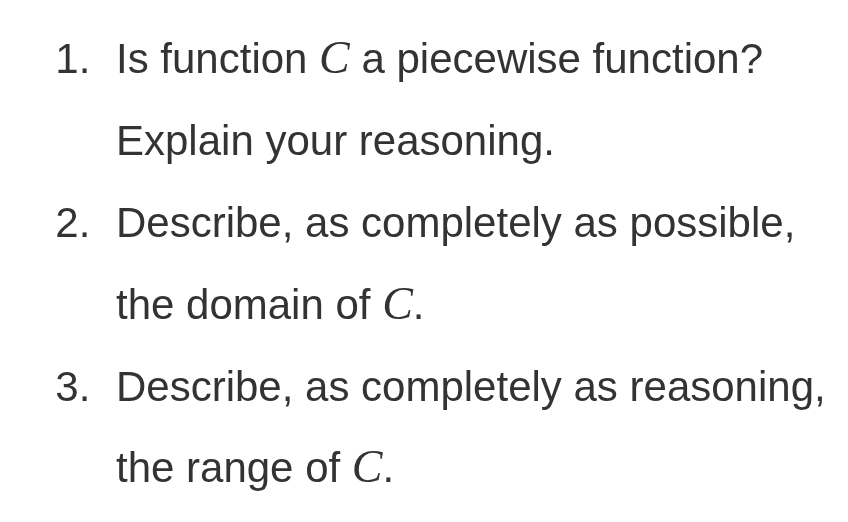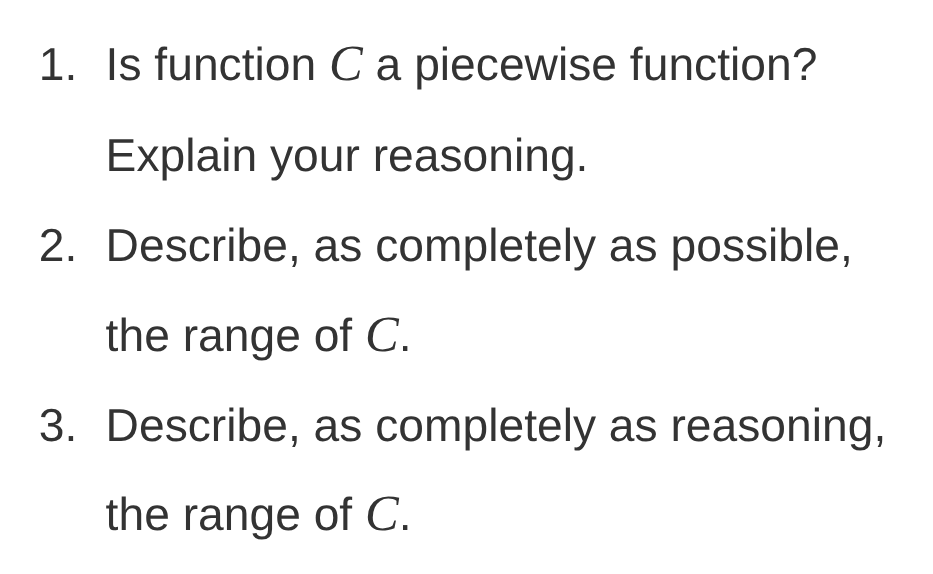--- a/index.html
+++ b/index.html
@@ -6,21 +6,21 @@
     margin: 0;
     padding: 0;
     width: 848px;
     height: 522px;
     background: #ffffff;
     font-family: Arial, Helvetica, sans-serif;
     color: #333333;
     overflow: hidden;
   }
   .page {
-    padding: 18px 6px 0 20px;
+    padding: 18px 6px 0 40px;
     font-size: 42px;
     line-height: 1.95;
   }
   ol.qlist {
     margin: 0;
     padding: 0 0 0 62px;
     list-style: decimal;
   }
   ol.qlist > li {
     padding-left: 14px;
@@ -41,21 +41,21 @@
 <body>
 
 <div class="page">
   <ol class="qlist">
 
     <li>
       <span>Is function </span><span class="mathit">C</span><span> a piecewise function? Explain your reasoning.</span>
     </li>
 
     <li>
-      <span>Describe, as completely as possible, the range of </span><span class="mathit">C</span><span>.</span>
+      <span>Describe, as completely as possible, the domain of </span><span class="mathit">C</span><span>.</span>
     </li>
 
     <li>
       <span>Describe,  as completely as reasoning, the range of </span><span class="mathit">C</span><span>.</span>
     </li>
 
   </ol>
 </div>
 
 </body></html>

